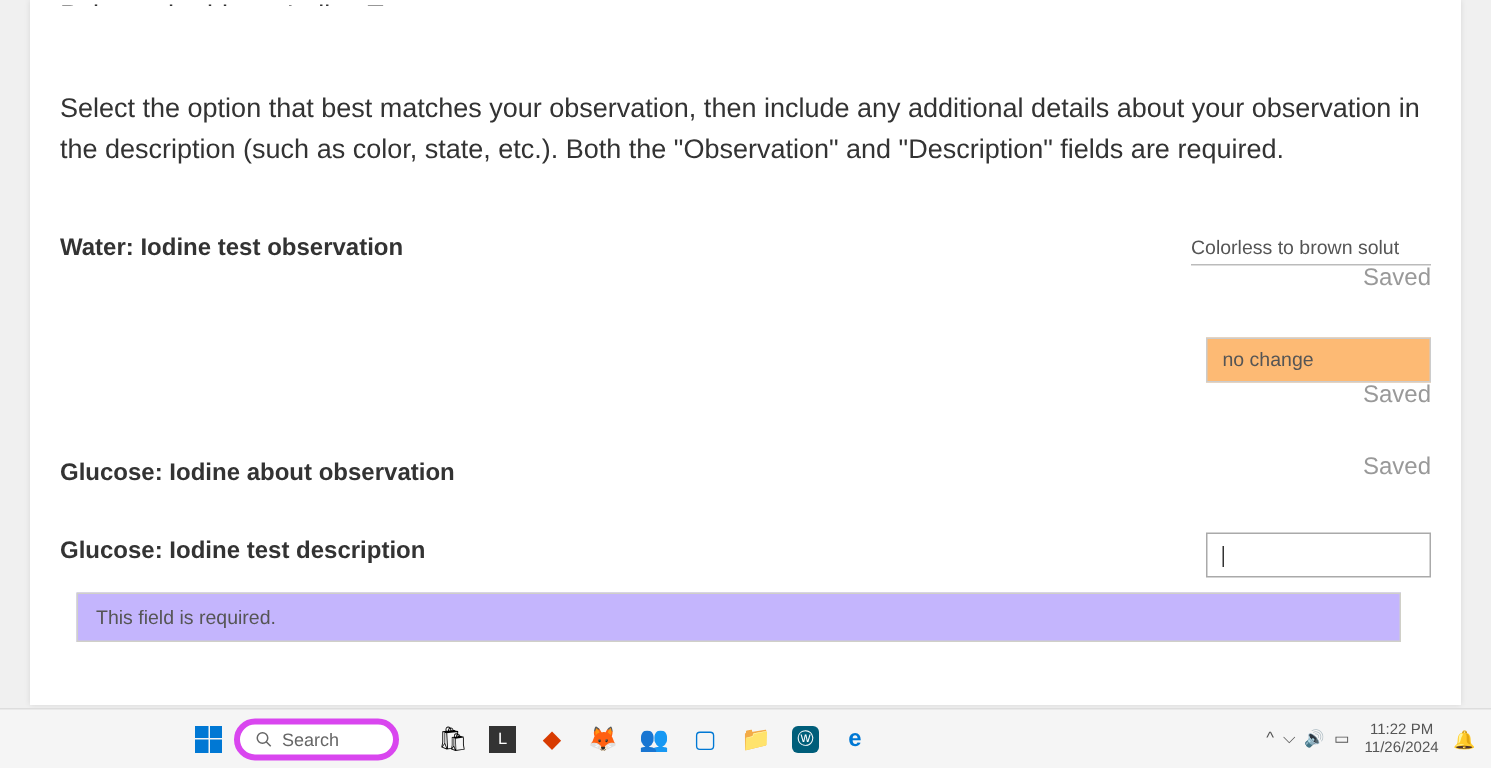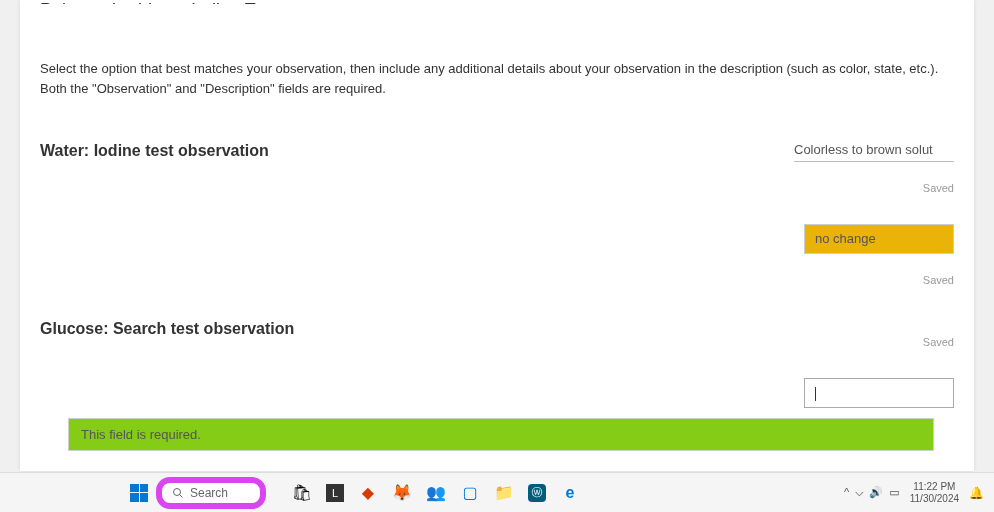--- a/index.html
+++ b/index.html
@@ -21,21 +21,21 @@
     .page-title {
       font-size: 18px;
       font-weight: 500;
       color: #333;
       padding-top: 0;
       margin-bottom: 10px;
       overflow: hidden;
       height: 4px;
     }
     .instructions {
-      font-size: 13px;
+      font-size: 18px;
       color: #333;
       line-height: 1.5;
       margin: 55px 0 40px 0;
     }
     .form-row {
       display: flex;
       align-items: flex-start;
       margin-bottom: 30px;
       position: relative;
     }
@@ -59,48 +59,48 @@
       border-bottom: 1px solid #bbb;
       background: transparent;
       width: 160px;
       padding: 4px 0;
       text-align: left;
       overflow: hidden;
       white-space: nowrap;
     }
     .text-field-box {
       border: 1px solid #ccc;
-      background: #eab308;
+      background: #fdba74;
       width: 150px;
       padding: 6px 10px;
       font-size: 13px;
       color: #555;
       min-height: 30px;
     }
     .text-field-empty {
       border: 1px solid #aaa;
       background: #fff;
       width: 150px;
       height: 30px;
       padding: 6px 10px;
       font-size: 13px;
       color: #333;
     }
     .saved-label {
-      font-size: 11px;
+      font-size: 16px;
       color: #999;
-      margin-top: 20px;
+      margin-top: 0;
     }
     .error-bar {
-      background: #84cc16;
+      background: #c4b5fd;
       border: 1px solid #d0d0c8;
       padding: 8px 12px;
       font-size: 13px;
       color: #555;
-      margin: 8px 20px 0 28px;
+      margin: 8px 20px 0 11px;
     }
     .taskbar {
       position: absolute;
       bottom: 0;
       left: 0;
       right: 0;
       height: 40px;
       background: #f5f5f5;
       border-top: 1px solid #ddd;
       display: flex;
@@ -119,21 +119,21 @@
       display: grid;
       grid-template-columns: 1fr 1fr;
       grid-template-rows: 1fr 1fr;
       gap: 1px;
     }
     .start-btn div { background: #0078d4; }
     .search-box {
       display: flex;
       align-items: center;
       background: #fff;
-      border: 6px solid #d946ef;
+      border: 4px solid #d946ef;
       border-radius: 14px;
       padding: 3px 10px;
       font-size: 12px;
       color: #666;
       gap: 6px;
       width: 110px;
     }
     .search-icon-svg { width: 12px; height: 12px; }
     .tb-icons {
       display: flex;
@@ -184,27 +184,28 @@
   </div>
 
   <div class="form-row">
     <div class="form-control-area">
       <div class="text-field-box">no change</div>
       <div class="saved-label">Saved</div>
     </div>
   </div>
 
   <div class="form-row">
-    <div class="form-label">Glucose: Search test observation</div>
+    <div class="form-label">Glucose: Iodine about observation</div>
     <div class="form-control-area">
       <div class="saved-label">Saved</div>
     </div>
   </div>
 
   <div class="form-row" style="margin-bottom:10px;">
+    <div class="form-label">Glucose: Iodine test description</div>
     <div class="form-control-area">
       <div class="text-field-empty"><span class="cursor-bar"></span></div>
     </div>
   </div>
 
   <div class="error-bar">This field is required.</div>
 </div>
 
 <div class="taskbar">
   <div class="taskbar-left">
@@ -235,17 +236,17 @@
   </div>
   <div class="taskbar-right">
     <div class="tray-icons">
       <span>^</span>
       <span>⌵</span>
       <span>🔊</span>
       <span>▭</span>
     </div>
     <div class="datetime">
       <div>11:22 PM</div>
-      <div>11/30/2024</div>
+      <div>11/26/2024</div>
     </div>
     <span style="font-size:12px;">🔔</span>
   </div>
 </div>
 
 </body></html>

